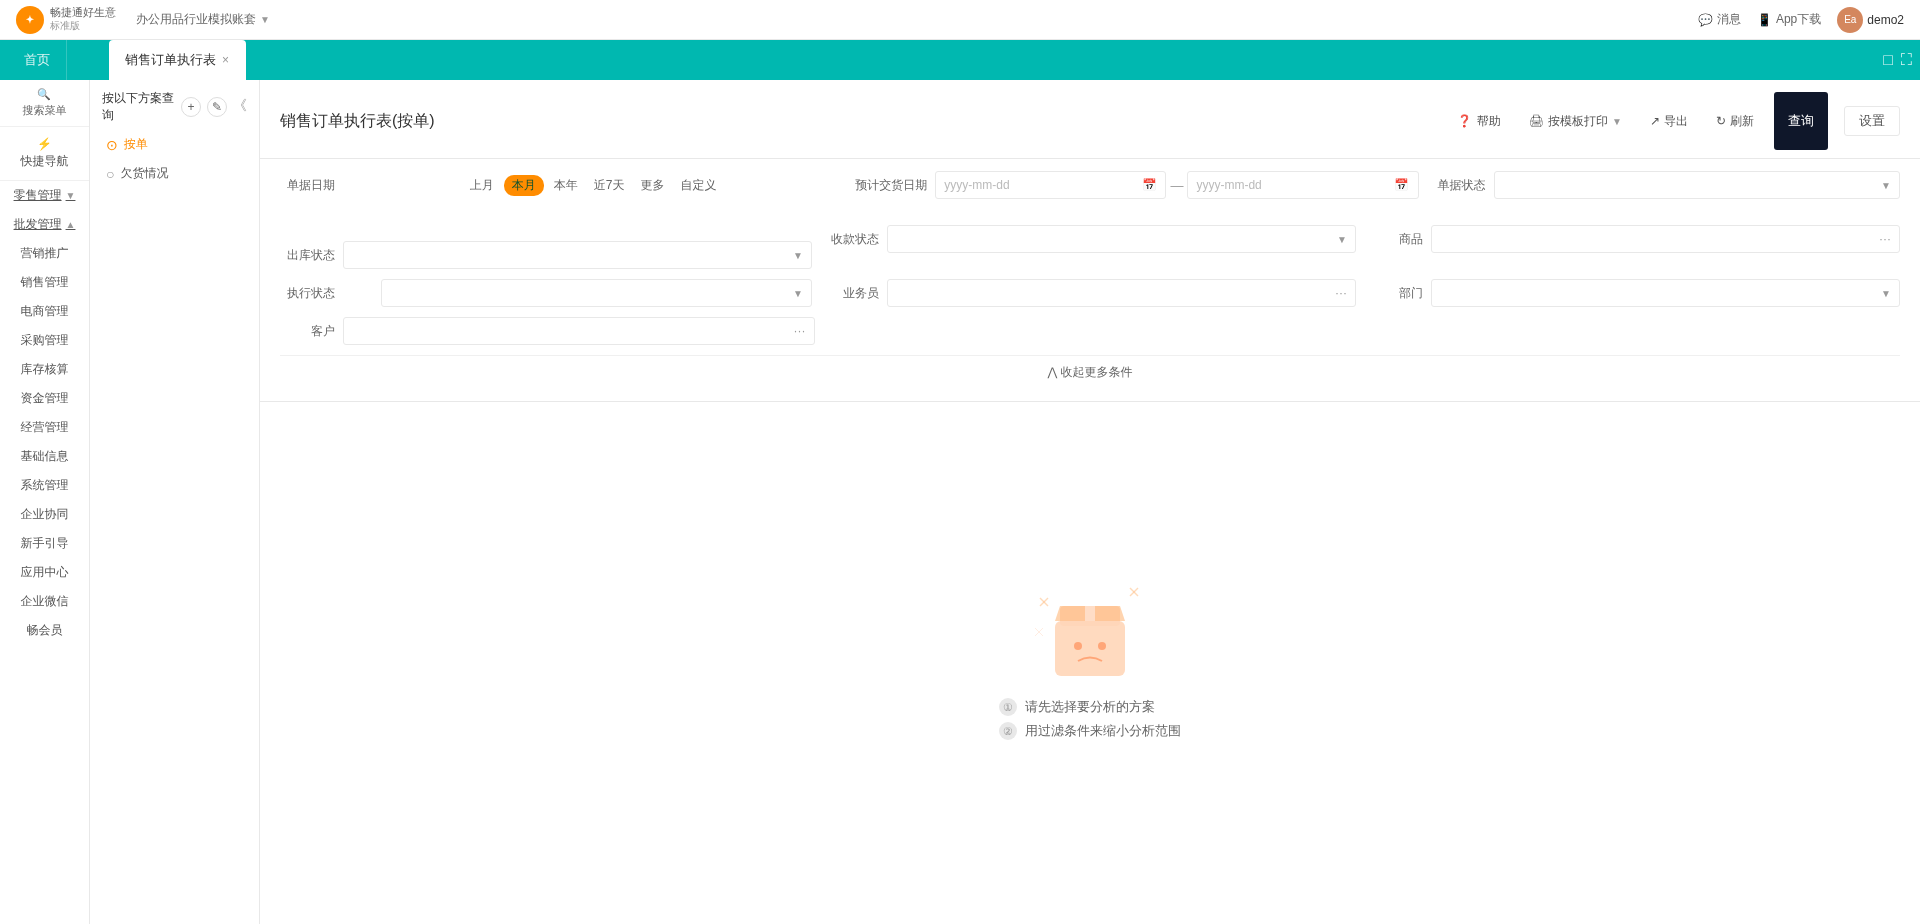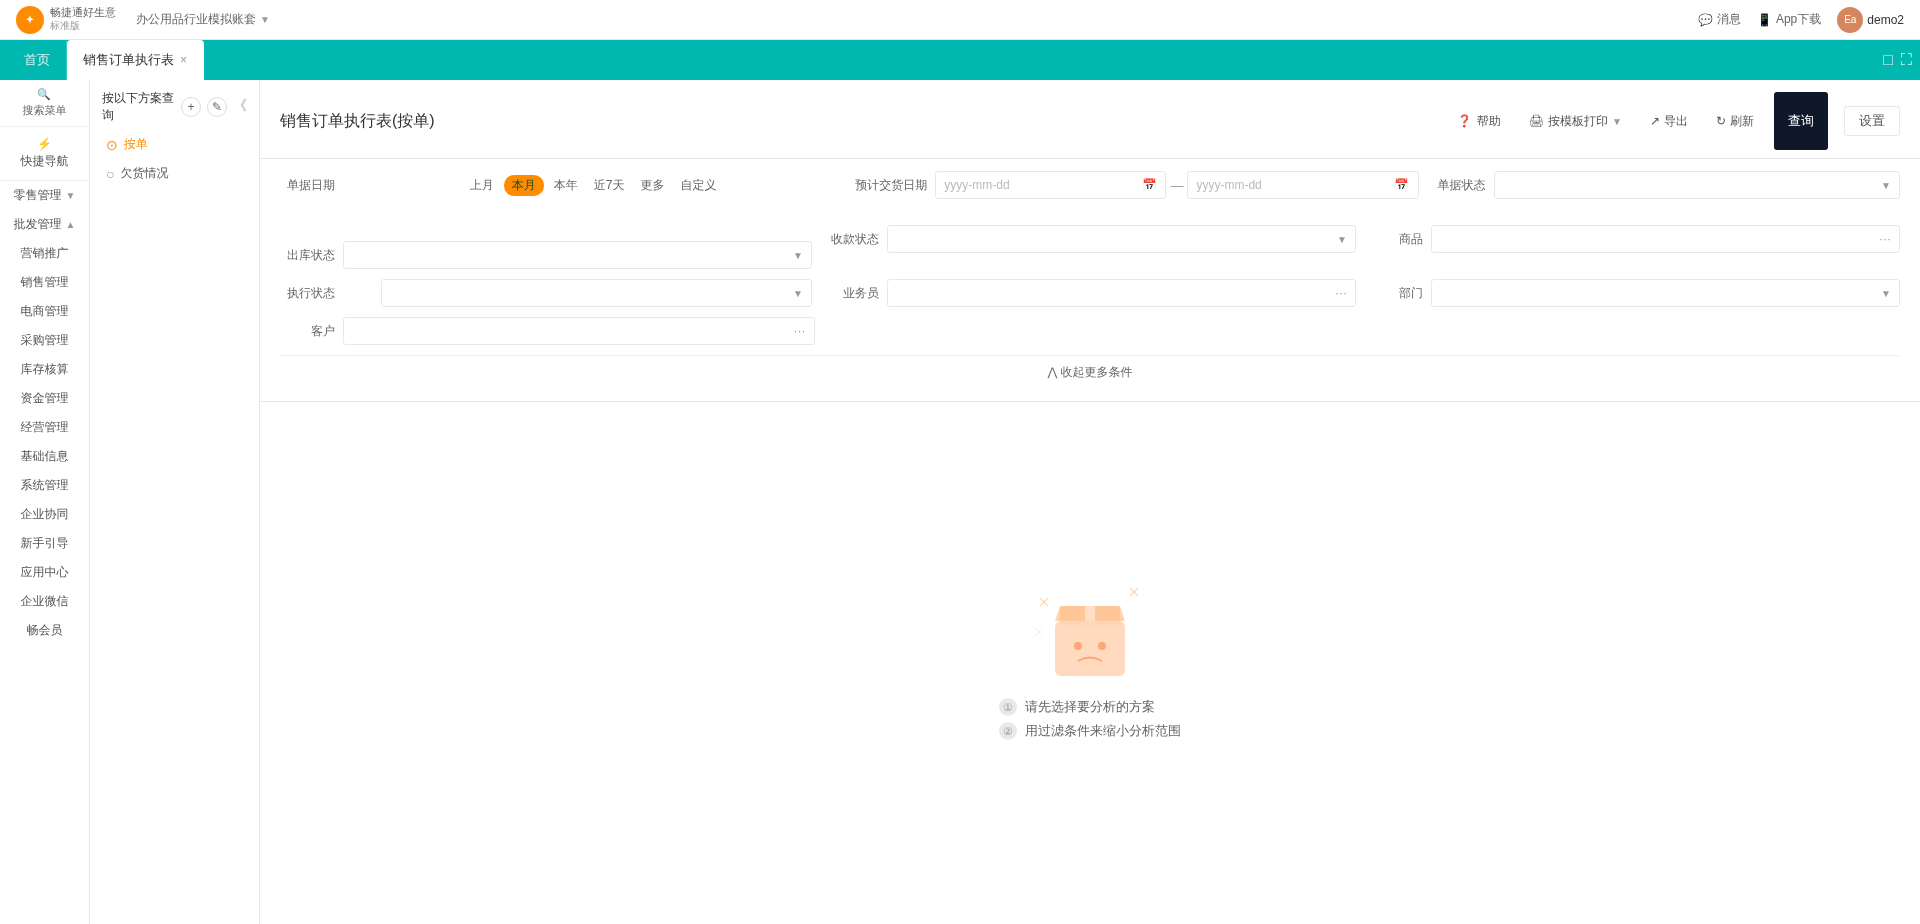--- a/index.html
+++ b/index.html
@@ -46,20 +46,21 @@
       cursor: pointer;
       color: rgba(255,255,255,0.85);
       font-size: 13px;
       border-right: 1px solid rgba(255,255,255,0.2);
       gap: 6px;
     }
     .tab-item.active {
       background: #fff;
       color: #333;
       border-radius: 4px 4px 0 0;
+      margin-left: 42px;
     }
     .tab-close { color: #999; font-size: 12px; cursor: pointer; }
     .tab-controls { margin-left: auto; display: flex; align-items: center; gap: 8px; }
     .tab-ctrl-btn { color: rgba(255,255,255,0.85); font-size: 16px; cursor: pointer; }
 
     
     .main-layout {
       display: flex;
       flex: 1;
       overflow: hidden;
@@ -86,21 +87,21 @@
       border-bottom: 1px solid #f0f0f0;
       text-align: center;
       gap: 2px;
     }
     .sidebar-item.search { color: #666; font-size: 11px; padding: 8px 4px; }
     .sidebar-section { 
       display: flex; flex-direction: column; align-items: center;
       padding: 6px 4px; cursor: pointer; color: #555; font-size: 12px;
       text-align: center; gap: 2px;
     }
-    .sidebar-section.has-arrow { flex-direction: row; justify-content: center; gap: 4px; }
+    .sidebar-section.has-arrow { flex-direction: row; justify-content: center; gap: 4px; text-decoration: underline; }
     .sidebar-arrow { font-size: 10px; color: #999; }
 
     
     .left-panel {
       width: 170px;
       background: #fff;
       border-right: 1px solid #e8e8e8;
       flex-shrink: 0;
       overflow-y: auto;
     }

